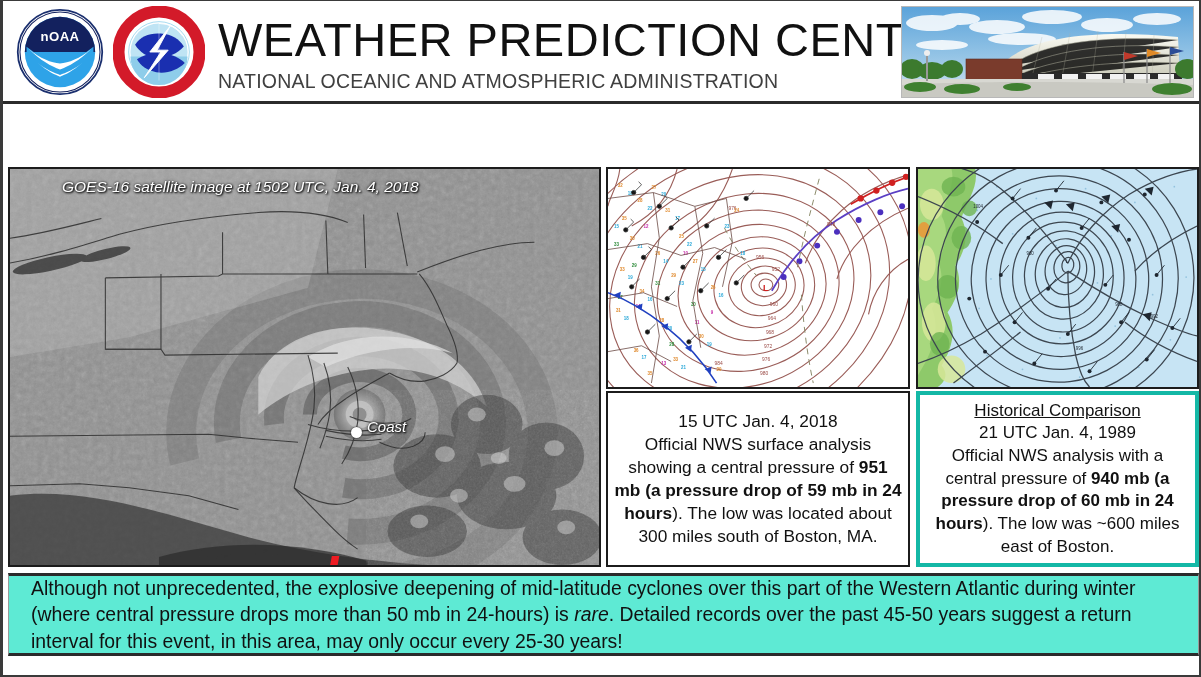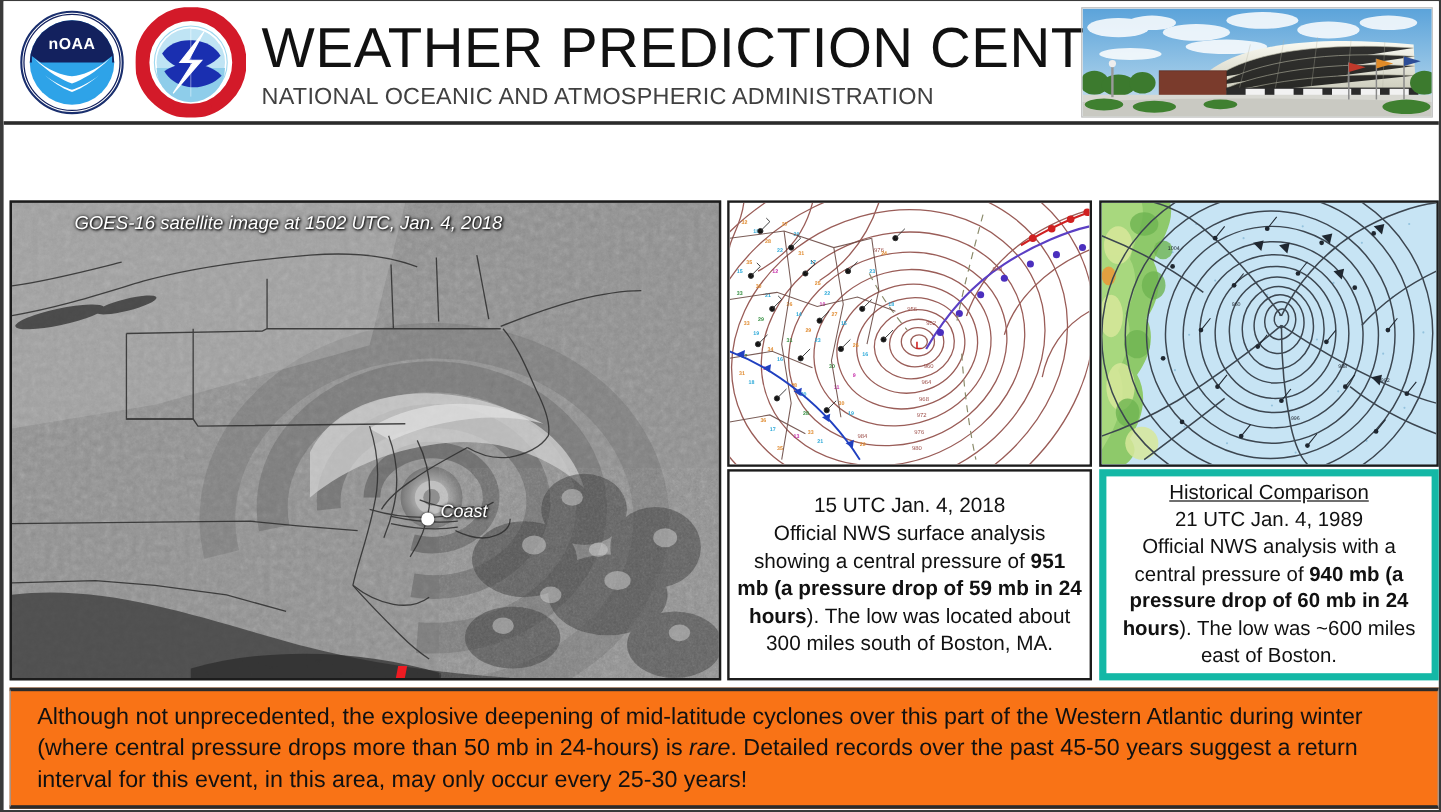--- a/index.html
+++ b/index.html
@@ -122,41 +122,41 @@
   #mid-caption {
     position: absolute; left: 603px; top: 390px;
     width: 304px; height: 176px;
     border: 2px solid #1c1c1c;
     background: #ffffff;
     display: flex; align-items: center; justify-content: center;
   }
   #right-caption {
     position: absolute; left: 913px; top: 390px;
     width: 283px; height: 176px;
-    border: 6px solid #14b8a6;
+    border: 4px solid #14b8a6;
     background: #ffffff;
     display: flex; align-items: center; justify-content: flex-end;
   }
   .caption-text {
     text-align: center; font-size: 17.3px; line-height: 1.33;
     color: #111111; padding: 0 6px;
   }
   #right-caption .caption-text { font-size: 17px; }
   .caption-text b { font-weight: 700; }
   .caption-text u { text-decoration: underline; }
 
   
   #bottom-box {
     position: absolute; left: 5px; top: 572px;
-    width: 1191px; height: 101px;
+    width: 1191px; height: 83px;
     border-top: 3px solid #2b2b2b;
     border-left: 1px solid #9a9a9a;
     border-right: 1px solid #9a9a9a;
     border-bottom: 3px solid #2b2b2b;
-    background: #f97316;
+    background: #5eead4;
     display: flex; align-items: center;
   }
   #bottom-text {
     padding: 0 22px; font-size: 19.4px; line-height: 1.36;
     color: #111111;
   }
   #bottom-text i { font-style: italic; }
 </style>
 </head>
 <body>

